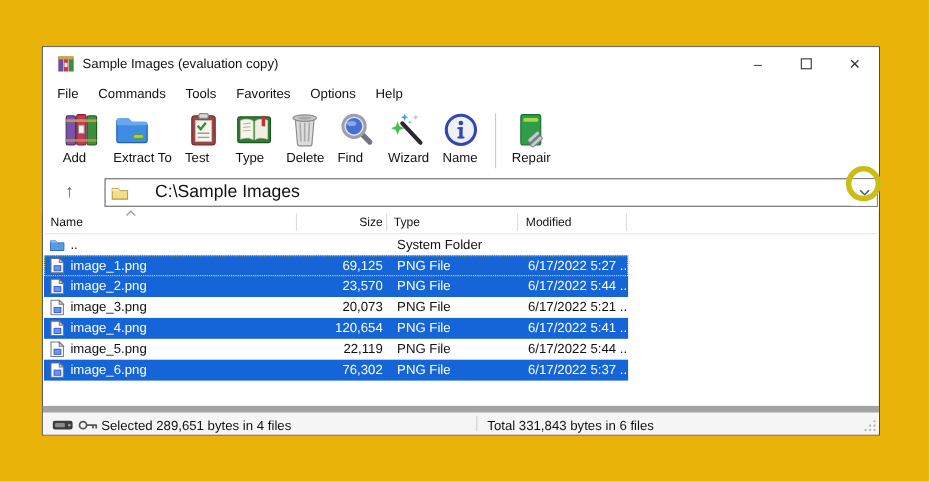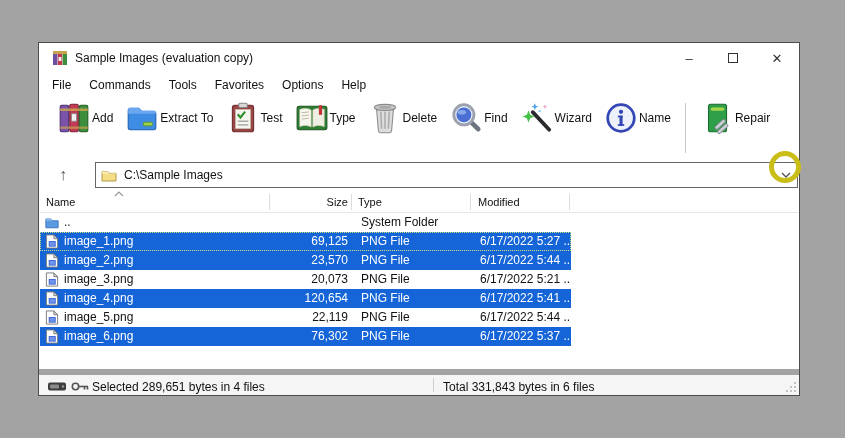--- a/index.html
+++ b/index.html
@@ -1,45 +1,45 @@
 <!DOCTYPE html>
 <html><head>
 <meta charset="utf-8">
 <style>
   * { margin:0; padding:0; box-sizing:border-box; }
   html,body { width:845px; height:438px; background:#ffffff; font-family:"Liberation Sans", sans-serif; overflow:hidden; }
-  .canvas { position:relative; width:845px; height:438px; background:#a3a3a3; }
+  .canvas { position:relative; width:845px; height:438px; background:#eab308; }
 
   .window { position:absolute; left:38px; top:42px; width:762px; height:354px;
             background:#fff; border:1px solid #4c4c4c; }
 
   
   .titlebar { position:absolute; left:0; top:0; right:0; height:30px; background:#fff; }
   .app-icon { position:absolute; left:13px; top:7px; width:16px; height:16px; }
   .title-text { position:absolute; left:36px; top:0; line-height:30px; font-size:12px; color:#111; white-space:nowrap; }
   .win-controls { position:absolute; right:0; top:0; height:30px; display:flex; }
   .win-btn { width:44px; height:30px; display:flex; align-items:center; justify-content:center; color:#333; font-size:13px; cursor:default; }
   .max-box { width:10px; height:10px; border:1px solid #333; }
 
   
   .menubar { position:absolute; left:0; top:30px; right:0; height:24px; display:flex; align-items:flex-end; padding-left:4px; background:#fff; }
   .menu-item { padding:0 9px; font-size:12px; color:#111; line-height:24px; white-space:nowrap; }
 
   
   .toolbar { position:absolute; left:0; top:54px; right:0; height:62px; display:flex; align-items:flex-start; padding:3px 0 0 12px; background:#fff; }
-  .tbtn { display:flex; flex-direction:row; align-items:center; gap:1px; padding:1px 6px; }
+  .tbtn { display:flex; flex-direction:column; gap:1px; padding:1px 6px; }
   .ticon { width:34px; height:34px; display:block; }
   .tlabel { font-size:12px; color:#111; white-space:nowrap; }
   .tool-sep { width:1px; height:50px; background:#c9c9c9; margin:3px 8px 0 8px; }
 
   
   .addressbar { position:absolute; left:0; top:116px; right:0; height:32px; background:#fff; }
   .up-btn { position:absolute; left:10px; top:3px; width:28px; height:26px; display:flex; align-items:center; justify-content:center; color:#5a5a5a; font-size:16px; }
   .combobox { position:absolute; left:56px; top:3px; width:703px; height:26px; border:1px solid #666; background:#fff; display:flex; align-items:center; padding-left:5px; }
-  .combo-path { margin-left:7px; font-size:12px; color:#111; }
+  .combo-path { margin-left:24px; font-size:16px; color:#111; }
   .combo-drop { position:absolute; right:0; top:0; width:23px; height:24px; display:flex; align-items:center; justify-content:center; background:#fff; }
 
   
   .list { position:absolute; left:1px; right:1px; top:148px; bottom:26px; background:#fff; overflow:hidden; }
   .list-header { position:relative; height:22px; border-bottom:1px solid #e6e6e6; font-size:11px; color:#111; }
   .hcell { position:absolute; top:0; line-height:22px; white-space:nowrap; }
   .h-name { left:6px; }
   .h-size { left:230px; width:78px; text-align:right; }
   .h-type { left:318px; }
   .h-modified { left:438px; }

